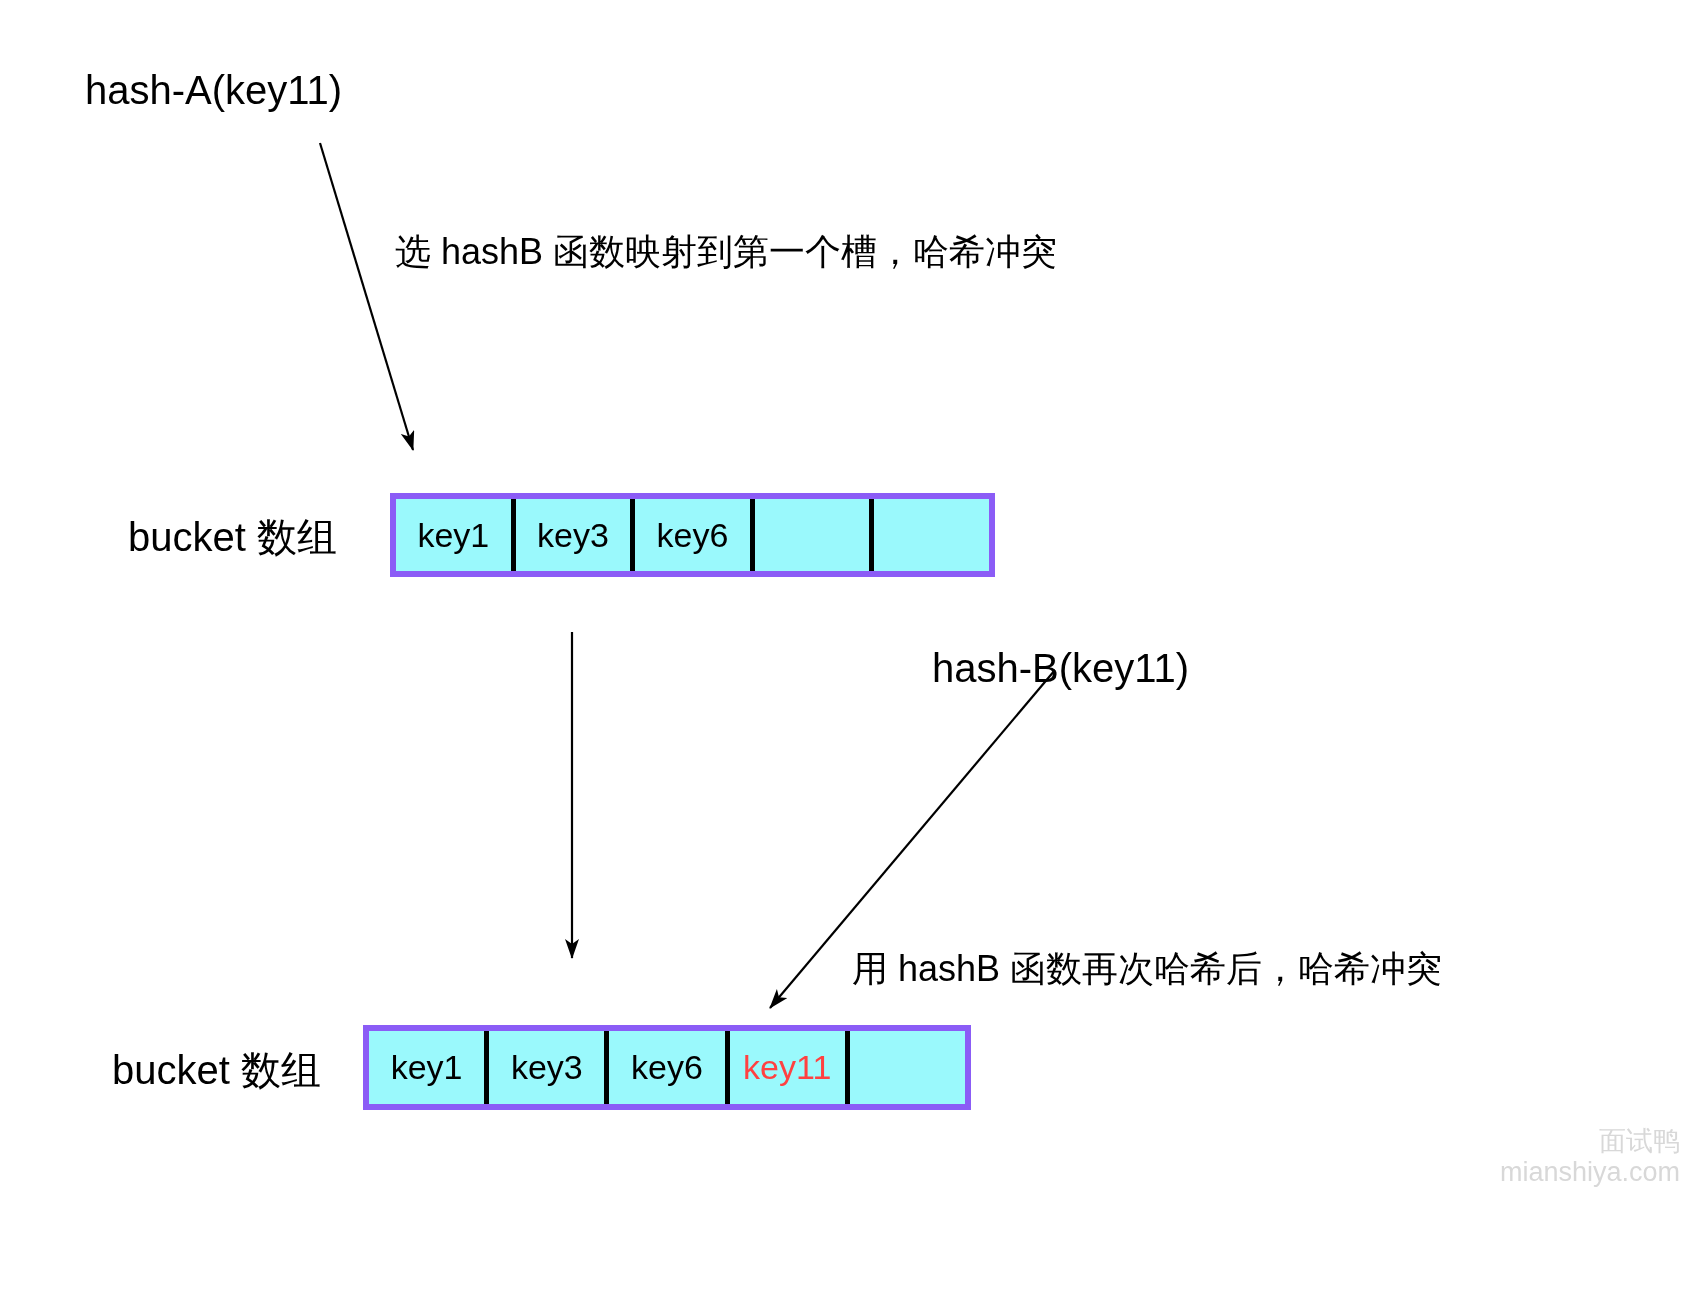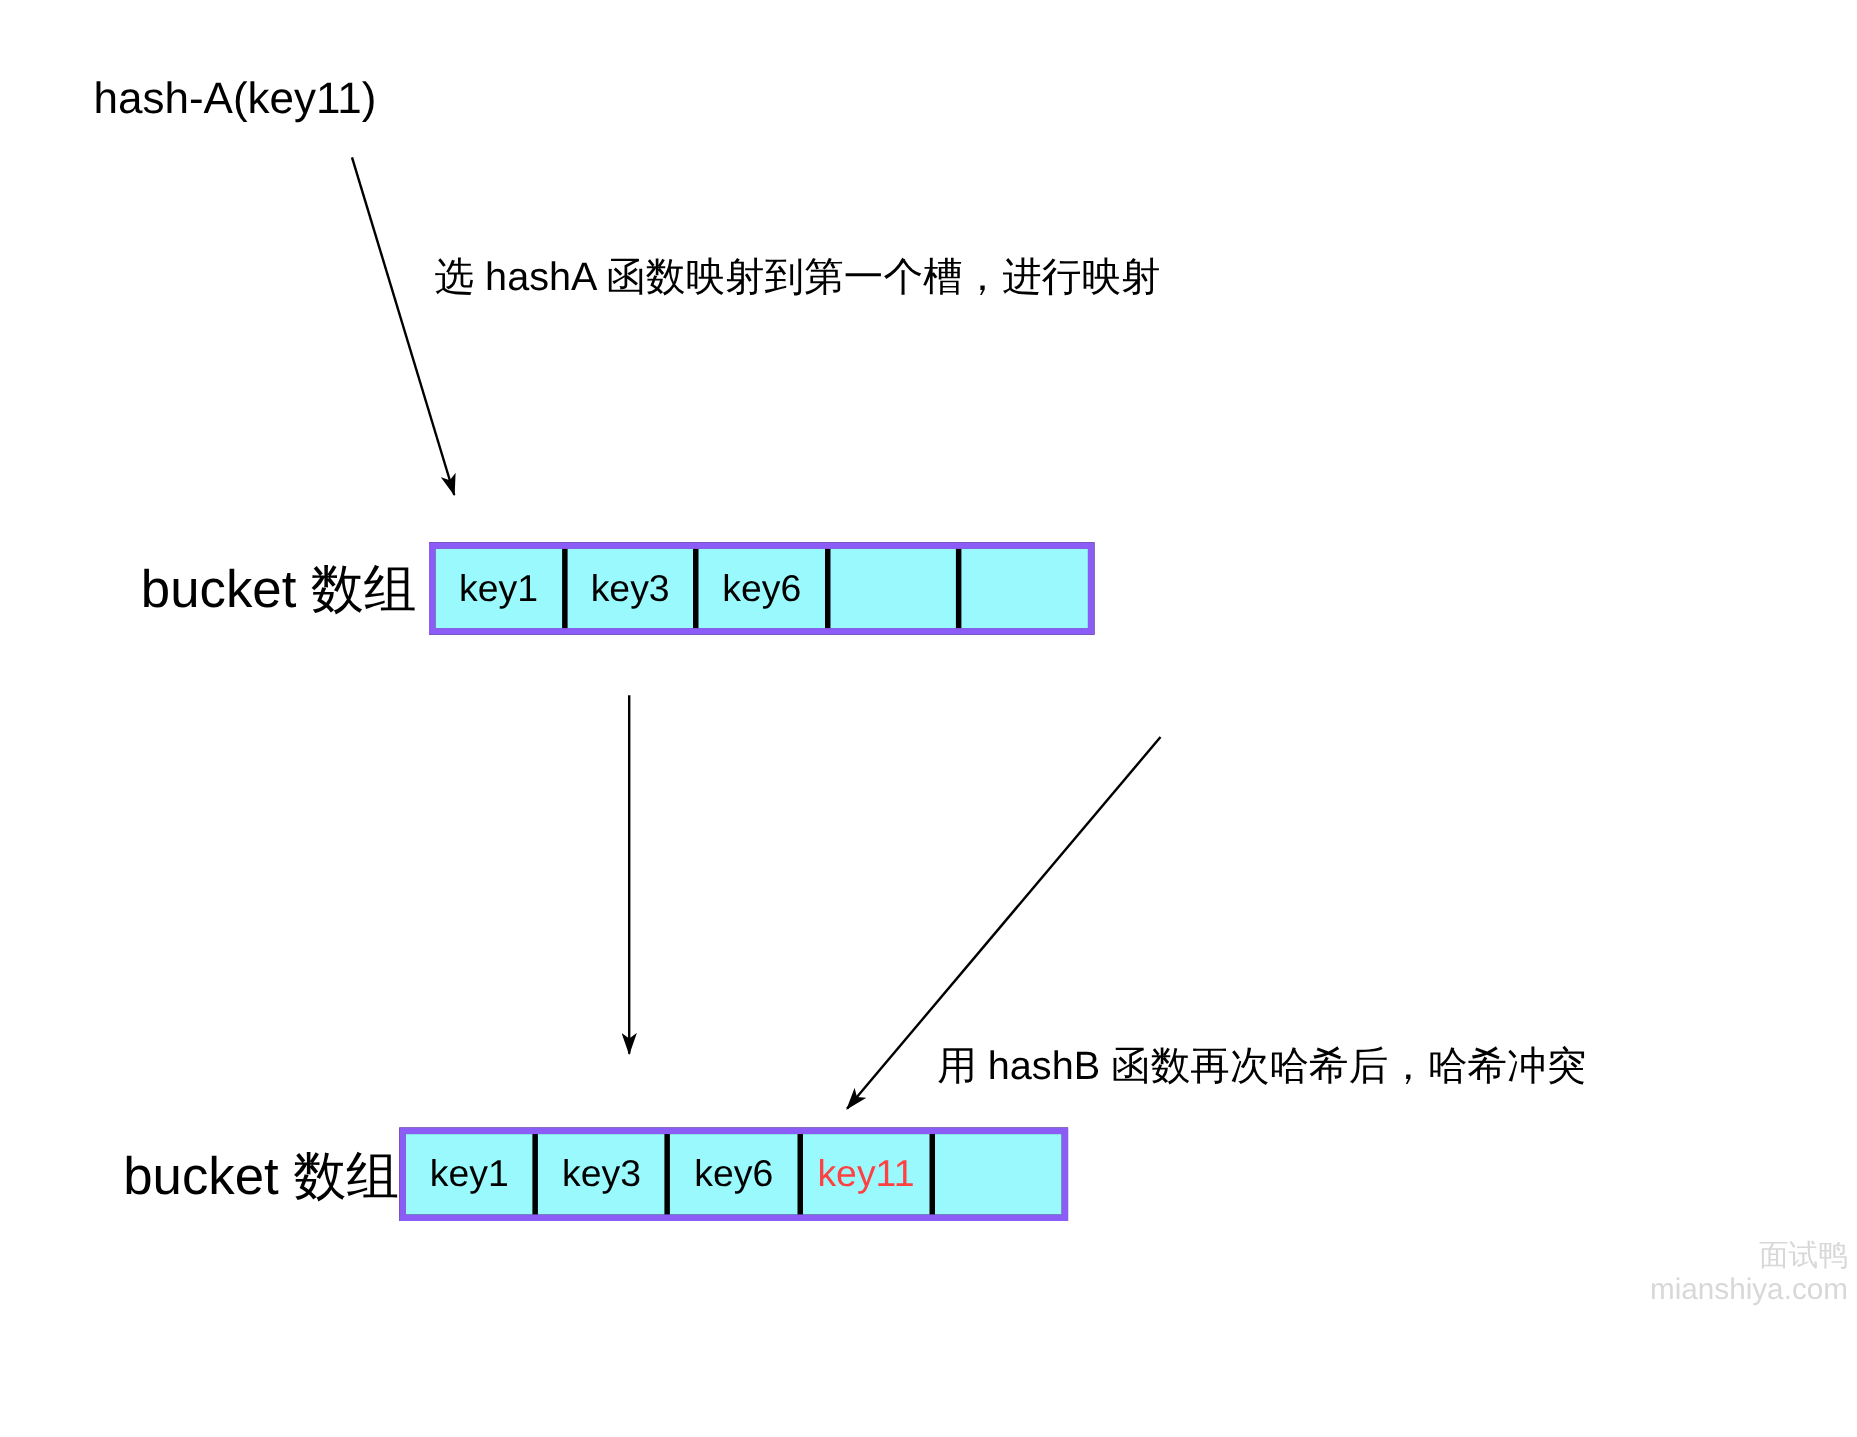--- a/index.html
+++ b/index.html
@@ -30,21 +30,21 @@
   }
   .fn-label {           
     font-size: 40px;
     line-height: 48px;
   }
   .caption {            
     font-size: 36px;
     line-height: 46px;
   }
   .bucket-label {       
-    font-size: 48px;
+    font-size: 40px;
     line-height: 48px;
   }
   .hash-a  { left: 85px;  top: 66px;  }
   .cap-1   { left: 395px; top: 229px; }
   .bl-1    { left: 128px; top: 513px; }
   .hash-b  { left: 932px; top: 644px; }
   .cap-2   { left: 852px; top: 946px; }
   .bl-2    { left: 112px; top: 1046px; }
 
   .bucket-array {
@@ -86,32 +86,33 @@
         <path d="M0,0 L20,7 L0,14 L5,7 Z" fill="#000000"></path>
       </marker>
     </defs>
     <line x1="320" y1="143" x2="413" y2="450" stroke="#000000" stroke-width="2.2" marker-end="url(#ah)"></line>
     <line x1="572" y1="632" x2="572" y2="958" stroke="#000000" stroke-width="2.2" marker-end="url(#ah)"></line>
     <line x1="1055" y1="670" x2="770" y2="1008" stroke="#000000" stroke-width="2.2" marker-end="url(#ah)"></line>
   </svg>
 
   <div class="txt fn-label hash-a">hash-A(key11)</div>
 
-  <div class="txt caption cap-1">选 hashA 函数映射到第一个槽，进行映射</div>
+  <div class="txt caption cap-1">选 hashB 函数映射到第一个槽，哈希冲突</div>
 
   <div class="txt bucket-label bl-1">bucket 数组</div>
 
   <div class="bucket-array array-top">
     <div class="cell" style="background-color: rgb(154, 249, 252);">key1</div>
     <div class="cell" style="background-color: rgb(154, 249, 252);">key3</div>
     <div class="cell" style="background-color: rgb(154, 249, 252);">key6</div>
     <div class="cell" style="background-color: rgb(154, 249, 252);"></div>
     <div class="cell" style="background-color: rgb(154, 249, 252);"></div>
   </div>
 
+  <div class="txt fn-label hash-b">hash-B(key11)</div>
 
   <div class="txt caption cap-2">用 hashB 函数再次哈希后，哈希冲突</div>
 
   <div class="txt bucket-label bl-2">bucket 数组</div>
 
   <div class="bucket-array array-bottom">
     <div class="cell" style="background-color: rgb(154, 249, 252);">key1</div>
     <div class="cell" style="background-color: rgb(154, 249, 252);">key3</div>
     <div class="cell" style="background-color: rgb(154, 249, 252);">key6</div>
     <div class="cell" style="color: rgb(255, 65, 65); background-color: rgb(154, 249, 252);">key11</div>

